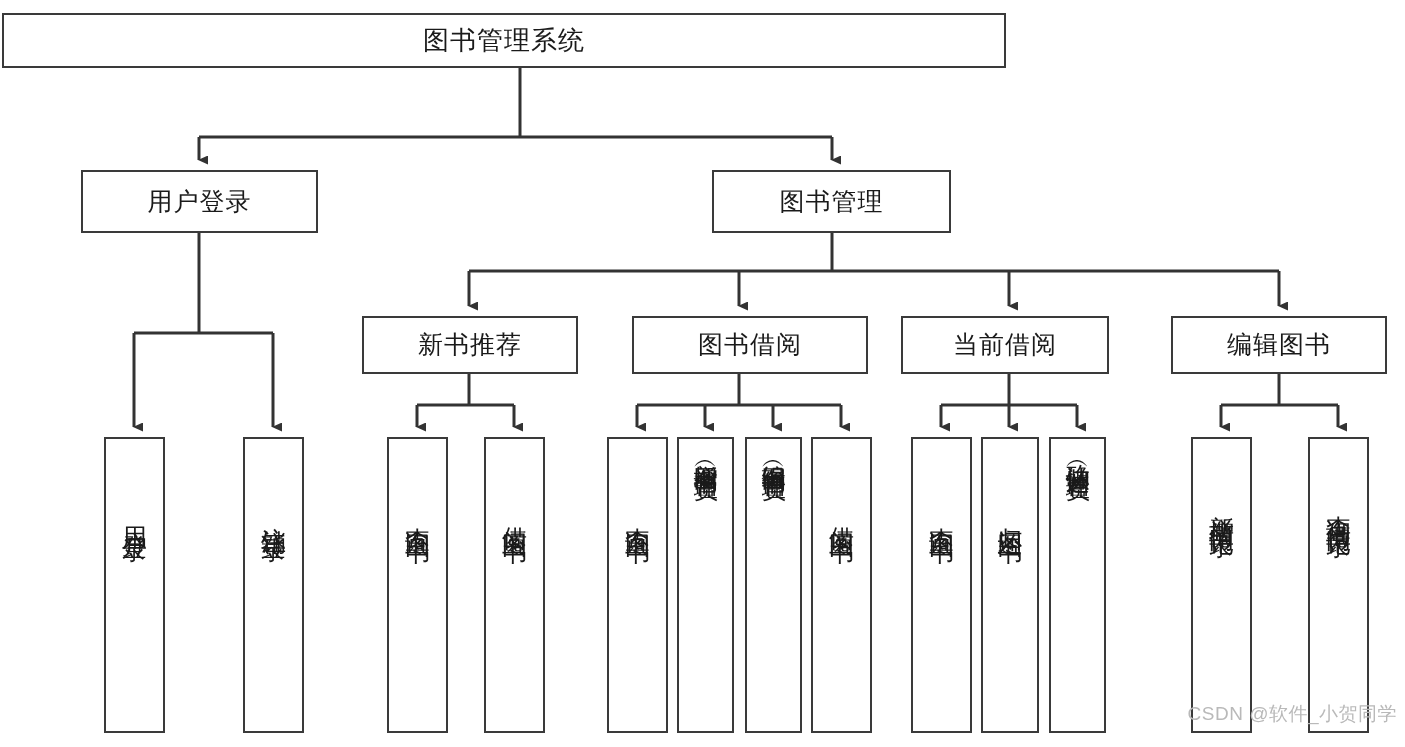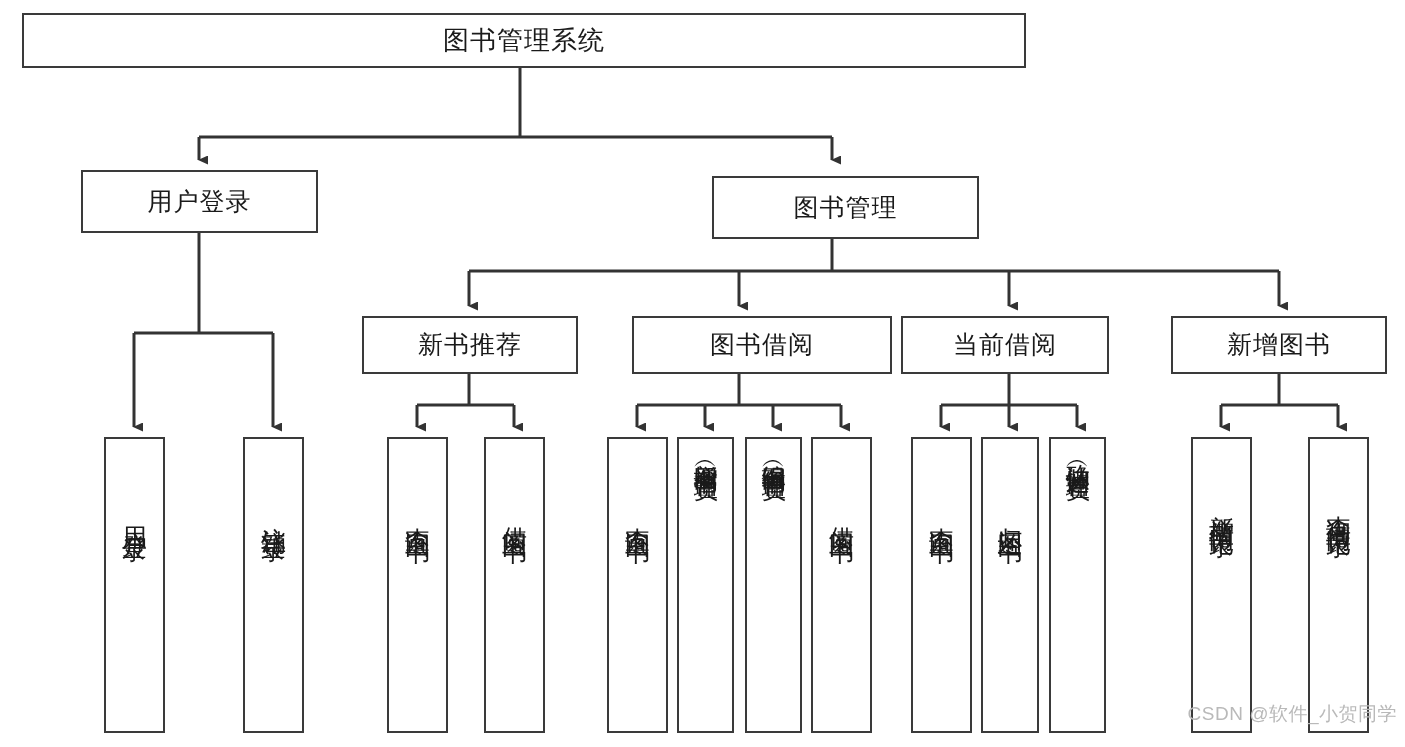--- a/index.html
+++ b/index.html
@@ -138,42 +138,42 @@
       <path d="M1009,405 L1009,427" marker-end="url(#arrowhead)"></path>
       <path d="M1077,405 L1077,427" marker-end="url(#arrowhead)"></path>
 
       <path d="M1279,374 L1279,405"></path>
       <path d="M1221,405 L1338,405"></path>
       <path d="M1221,405 L1221,427" marker-end="url(#arrowhead)"></path>
       <path d="M1338,405 L1338,427" marker-end="url(#arrowhead)"></path>
     </g>
   </svg>
 
-  <div class="node horiz root" style="left:22px; top:13px; width:1004px; height:55px;">
+  <div class="node horiz root" style="left:2px; top:13px; width:1004px; height:55px;">
     <span class="node-label">图书管理系统</span>
   </div>
 
   <div class="node horiz" style="left:81px; top:170px; width:237px; height:63px;">
     <span class="node-label">用户登录</span>
   </div>
-  <div class="node horiz" style="left:712px; top:176px; width:267px; height:63px;">
+  <div class="node horiz" style="left:712px; top:170px; width:239px; height:63px;">
     <span class="node-label">图书管理</span>
   </div>
 
   <div class="node horiz" style="left:362px; top:316px; width:216px; height:58px;">
     <span class="node-label">新书推荐</span>
   </div>
-  <div class="node horiz" style="left:632px; top:316px; width:260px; height:58px;">
+  <div class="node horiz" style="left:632px; top:316px; width:236px; height:58px;">
     <span class="node-label">图书借阅</span>
   </div>
   <div class="node horiz" style="left:901px; top:316px; width:208px; height:58px;">
     <span class="node-label">当前借阅</span>
   </div>
   <div class="node horiz" style="left:1171px; top:316px; width:216px; height:58px;">
-    <span class="node-label">新增图书</span>
+    <span class="node-label">编辑图书</span>
   </div>
 
   <div class="node vert mid-text-2" style="left:104px; top:437px; width:61px; height:296px;">
     <span class="node-label">用户登录</span>
   </div>
   <div class="node vert mid-text-2" style="left:243px; top:437px; width:61px; height:296px;">
     <span class="node-label">注销登录</span>
   </div>
 
   <div class="node vert mid-text-2" style="left:387px; top:437px; width:61px; height:296px;">

